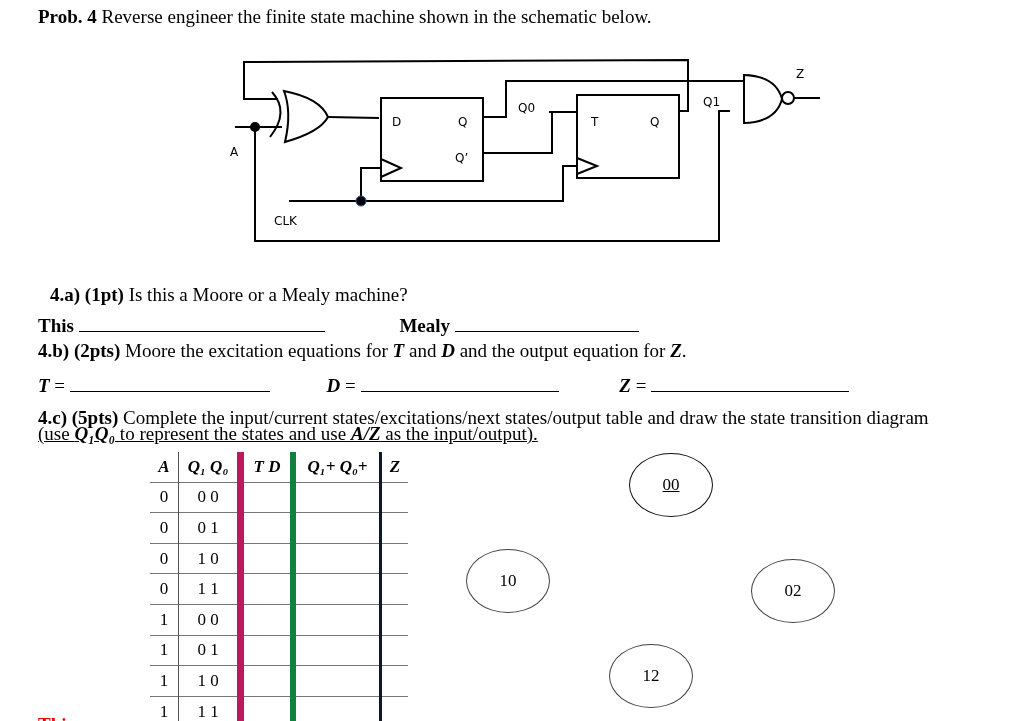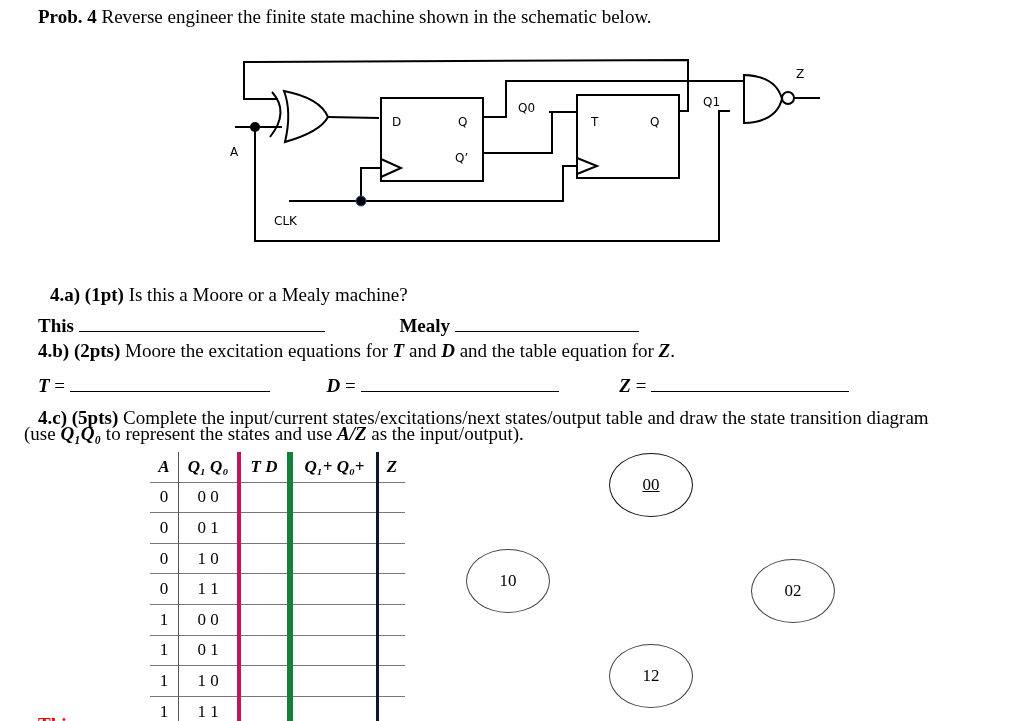--- a/index.html
+++ b/index.html
@@ -9,21 +9,21 @@
   .line { font-size:19px; white-space:nowrap; }
   b { font-weight:bold; }
   .blank { display:inline-block; border-bottom:1px solid #000; height:16px; vertical-align:baseline; }
   svg { position:absolute; left:0; top:0; }
   .sch-label { font-family:"DejaVu Sans", sans-serif; font-size:12px; }
   table.st { position:absolute; left:150px; top:452px; border-collapse:collapse;
              font-size:17px; }
   table.st td, table.st th { height:29.6px; padding:0; text-align:center; }
   table.st th { font-style:italic; font-weight:bold; }
   .cA { width:28px; border-right:1px solid #555; }
-  .cQ { width:58px; border-right:4px solid #be185d; }
+  .cQ { width:58px; border-right:7px solid #be185d; }
   .cTD { width:46px; border-right:6px solid #15803d; }
   .cN { width:83px; border-right:3px solid #0f172a; }
   .cZ { width:26px; }
   table.st tr.r td { border-top:1px solid #777; }
   .state { position:absolute; border:1.4px solid #444; border-radius:50%;
            display:flex; align-items:center; justify-content:center; font-size:17px; }
   .red { position:absolute; left:38px; top:714px; font-size:19px; color:#e00; font-weight:bold; }
 </style>
 </head>
 <body>
@@ -88,35 +88,35 @@
   <b>4.a) (1pt)</b><span> Is this a Moore or a Mealy machine?</span>
 </div>
 <div class="abs line" style="left:38px; top:315px;">
   <b>This</b>
   <span class="blank" style="width:246px;"></span>
   <b style="margin-left:70px;">Mealy</b>
   <span class="blank" style="width:184px;"></span>
 </div>
 
 <div class="abs line" style="left:38px; top:340px;">
-  <b>4.b) (2pts)</b><span> Moore the excitation equations for </span><b><i>T</i></b><span> and </span><b><i>D</i></b><span> and the table equation for </span><b><i>Z</i></b><span>.</span>
+  <b>4.b) (2pts)</b><span> Moore the excitation equations for </span><b><i>T</i></b><span> and </span><b><i>D</i></b><span> and the output equation for </span><b><i>Z</i></b><span>.</span>
 </div>
 <div class="abs line" style="left:38px; top:375px;">
   <b><i>T</i></b><span> =</span>
   <span class="blank" style="width:200px;"></span>
   <b style="margin-left:52px;"><i>D</i></b><span> =</span>
   <span class="blank" style="width:198px;"></span>
   <b style="margin-left:56px;"><i>Z</i></b><span> =</span>
   <span class="blank" style="width:198px;"></span>
 </div>
 
 <div class="abs line" style="left:38px; top:399px;margin-top:8px;">
   <b>4.c) (5pts)</b><span> Complete the input/current states/excitations/next states/output table and draw the state transition diagram</span>
 </div>
-<div class="abs line" style="left:24px; top:423px;">
+<div class="abs line" style="left:38px; top:423px;text-decoration:underline;">
   <span>(use </span><b><i>Q₁Q₀</i></b><span> to represent the states and use </span><b><i>A/Z</i></b><span> as the input/output).</span>
 </div>
 
 <table class="st">
   <tbody>
       <tr>
     <th class="cA">A</th>
     <th class="cQ">Q₁ Q₀</th>
     <th class="cTD">T D</th>
     <th class="cN">Q₁+ Q₀+</th>
@@ -174,21 +174,21 @@
   <tr class="r">
         <td class="cA">1</td>
         <td class="cQ">1 1</td>
         <td class="cTD"></td>
         <td class="cN"></td>
         <td class="cZ"></td>
       </tr>
 </tbody>
   </table>
 
-<div class="state" style="left:609px; top:453px; width:82px; height:62px; border-color:#111;text-decoration:underline;">
+<div class="state" style="left:629px; top:453px; width:82px; height:62px; border-color:#111;text-decoration:underline;">
     <span>00</span>
   </div>
 <div class="state" style="left:466px; top:549px; width:82px; height:62px;">
     <span>10</span>
   </div>
 <div class="state" style="left:751px; top:559px; width:82px; height:62px;">
     <span>02</span>
   </div>
 <div class="state" style="left:609px; top:644px; width:82px; height:62px;">
     <span>12</span>

